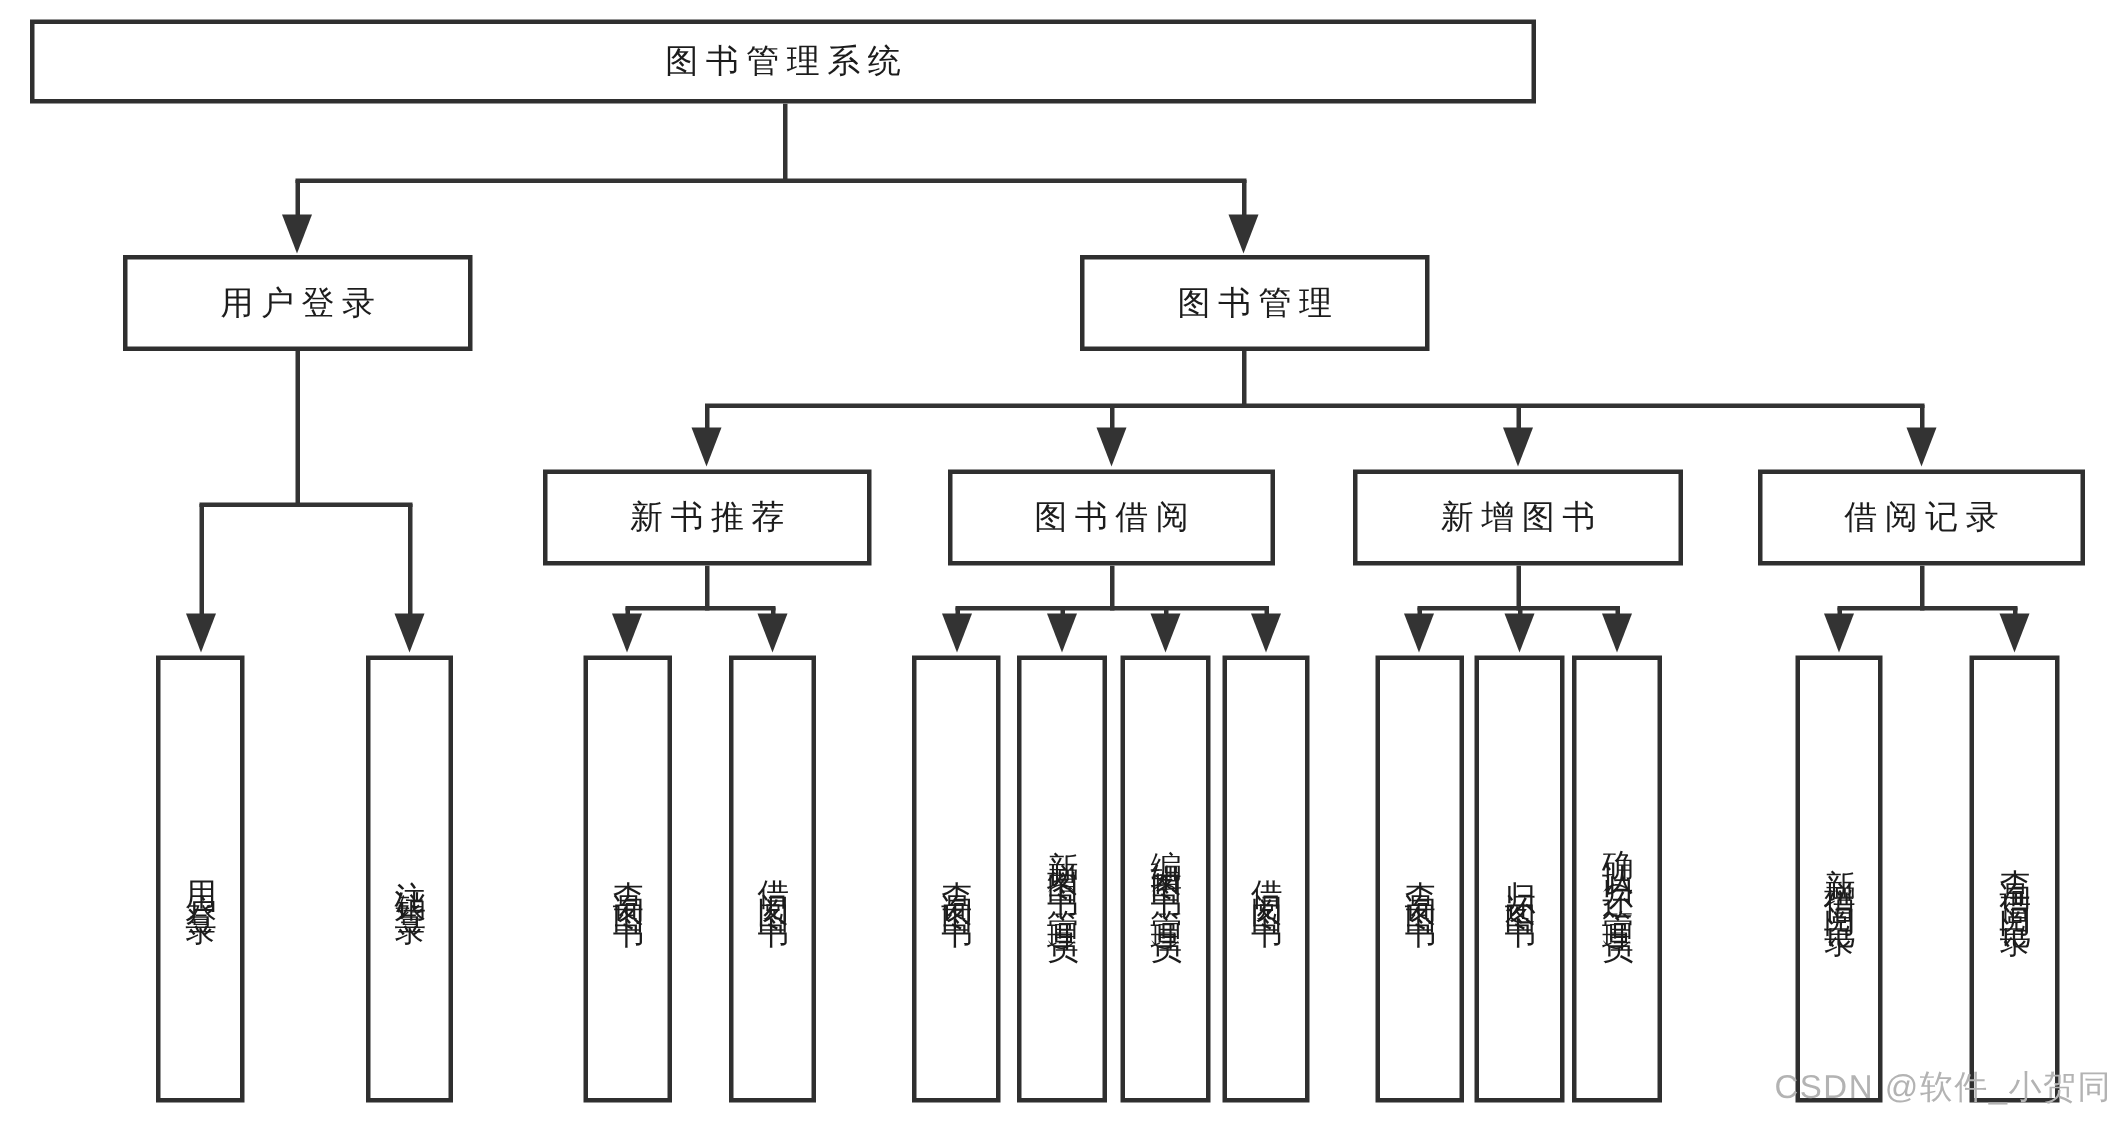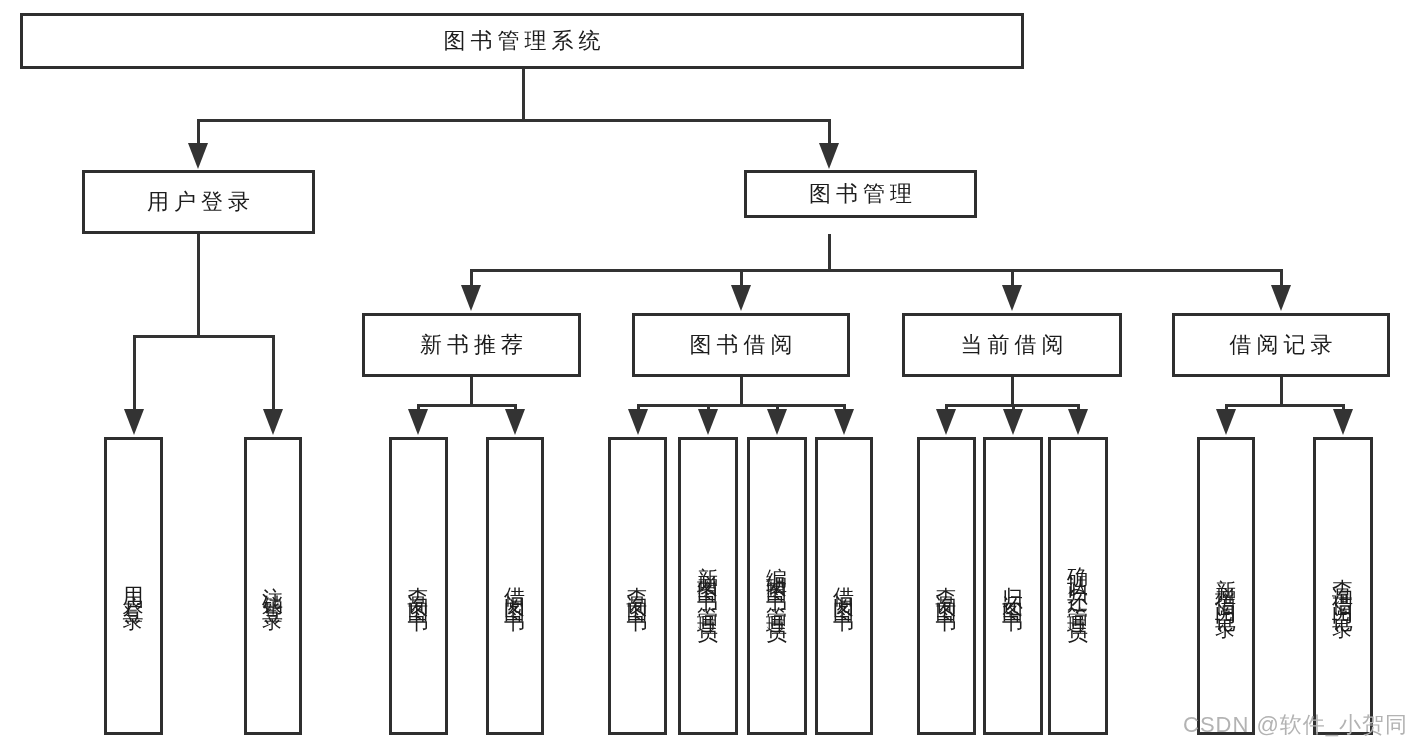--- a/index.html
+++ b/index.html
@@ -67,32 +67,32 @@
 
 <div id="canvas">
 
   <div class="node h" style="left:20px;top:13px;width:1004px;height:56px">
     <span>图书管理系统</span>
   </div>
 
   <div class="node h" style="left:82px;top:170px;width:233px;height:64px">
     <span>用户登录</span>
   </div>
-  <div class="node h" style="left:744px;top:170px;width:233px;height:48px">
+  <div class="node h" style="left:720px;top:170px;width:233px;height:64px">
     <span>图书管理</span>
   </div>
 
   <div class="node h" style="left:632px;top:313px;width:218px;height:64px">
     <span>图书借阅</span>
   </div>
   <div class="node h" style="left:362px;top:313px;width:219px;height:64px">
     <span>新书推荐</span>
   </div>
   <div class="node h" style="left:902px;top:313px;width:220px;height:64px">
-    <span>当前借阅</span>
+    <span>新增图书</span>
   </div>
   <div class="node h" style="left:1172px;top:313px;width:218px;height:64px">
     <span>借阅记录</span>
   </div>
 
   <div class="node v" style="left:104px;top:437px;width:59px;height:298px">
     <span>用户登录</span>
   </div>
   <div class="node v" style="left:244px;top:437px;width:58px;height:298px">
     <span>注销登录</span>

